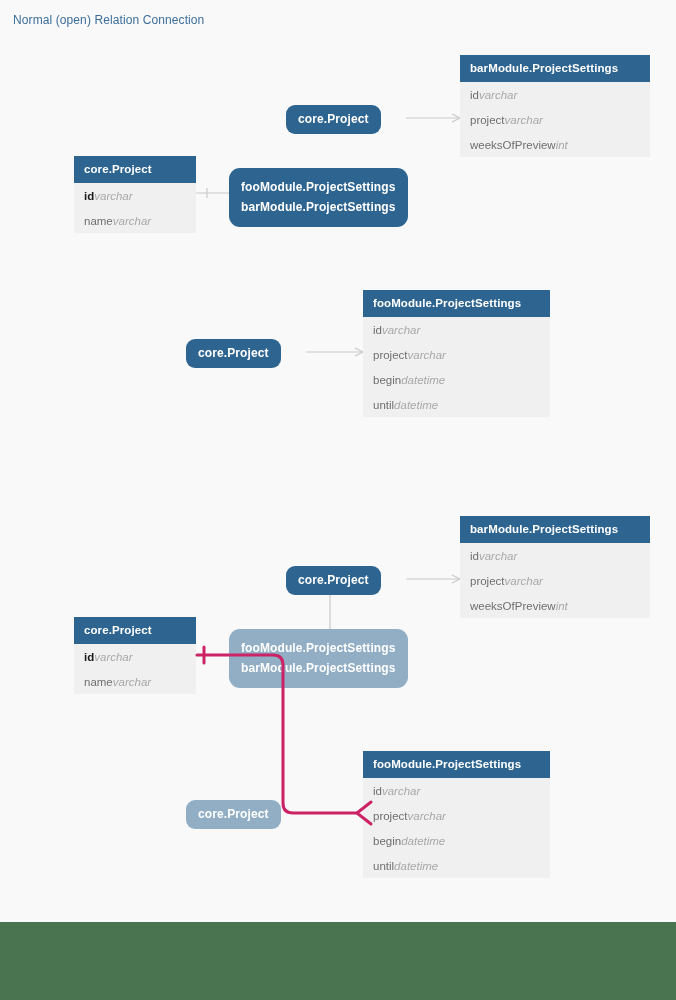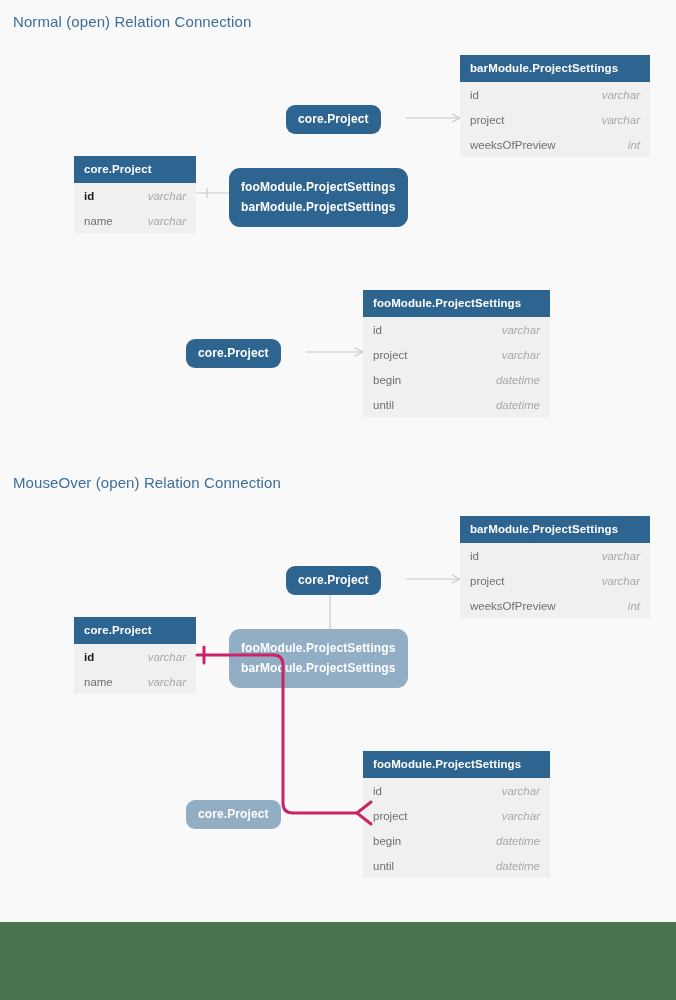--- a/index.html
+++ b/index.html
@@ -9,21 +9,21 @@
     font-family:"Liberation Sans","DejaVu Sans",sans-serif;
     position:relative;overflow:hidden;
     -webkit-font-smoothing:antialiased;
   }
   .canvas{position:absolute;inset:0;}
   .layer-svg{position:absolute;left:0;top:0;width:676px;height:1000px;pointer-events:none;}
 
   
   .section-title{
     position:absolute;
-    font-size:15px;
+    font-size:12px;
     color:#3c6e9b;
     letter-spacing:.1px;
     white-space:nowrap;
   }
 
   
   .table{
     position:absolute;
     background:#f0f0f0;
     box-shadow:0 0 0 0 rgba(0,0,0,0);
@@ -32,21 +32,21 @@
     background:#2e6490;
     color:#ffffff;
     font-weight:bold;
     font-size:11.5px;
     padding:7px 10px 8px 10px;
     white-space:nowrap;
     letter-spacing:.1px;
   }
   .table .trow{
     display:flex;
-    justify-content:space-between;
+    justify-content:flex-start;
     align-items:center;
     font-size:11.5px;
     padding:6px 10px;
     height:13px;
     white-space:nowrap;
   }
   .table .tname{color:#6f6f6f;}
   .table .trow.pk .tname{color:#1a1a1a;font-weight:bold;}
   .table .ttype{color:#a8a8a8;font-style:italic;}
 
@@ -162,21 +162,20 @@
       <span class="ttype">datetime</span>
     </div>
     <div class="trow">
       <span class="tname">until</span>
       <span class="ttype">datetime</span>
     </div>
   </div>
 
   <div class="pill" style="left:186px;top:339px;">core.Project</div>
 
-  <div class="section-title" style="left:13px;top:474px;">MouseOver (open) Relation Connection</div>
 
   <div class="table" style="left:460px;top:516px;width:190px;">
     <div class="thead">barModule.ProjectSettings</div>
     <div class="trow">
       <span class="tname">id</span>
       <span class="ttype">varchar</span>
     </div>
     <div class="trow">
       <span class="tname">project</span>
       <span class="ttype">varchar</span>

